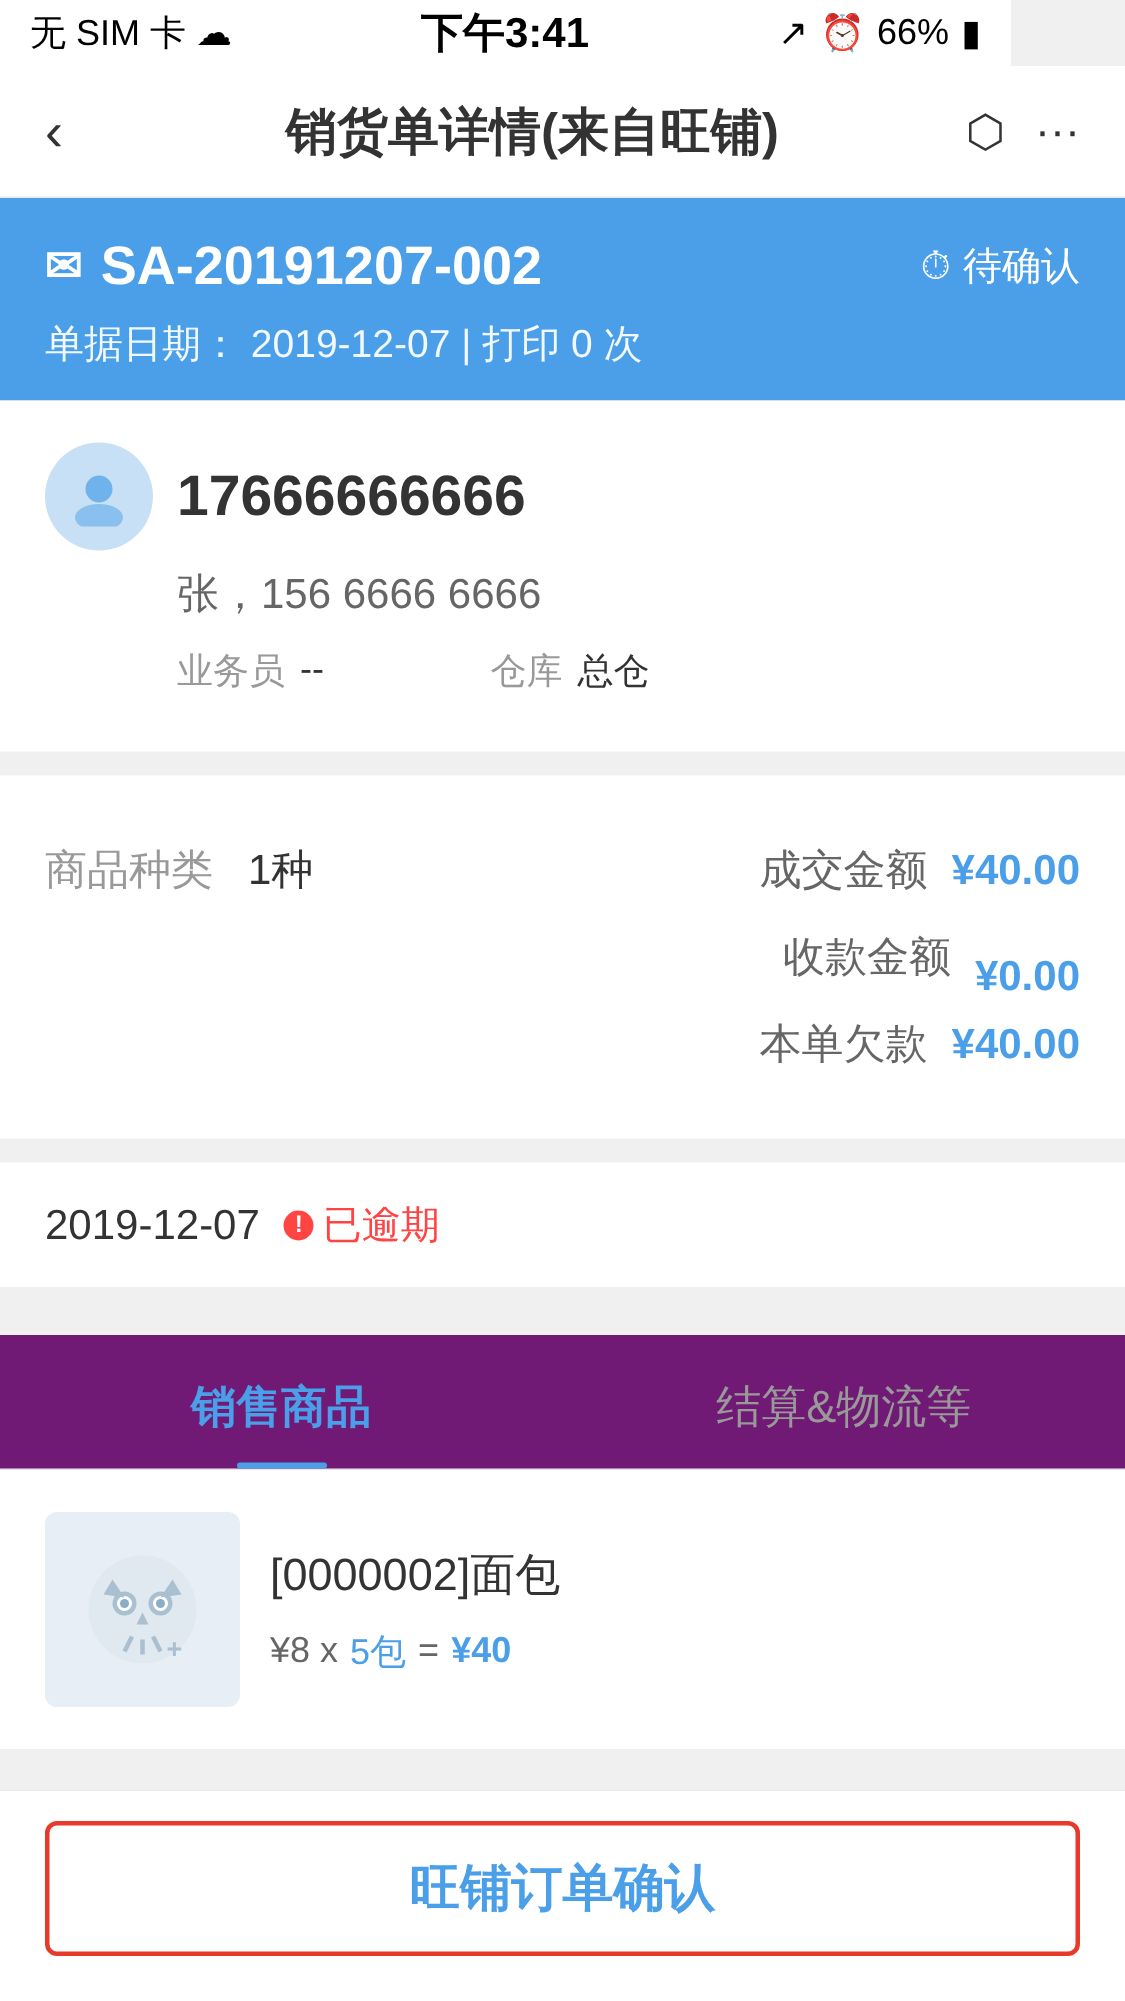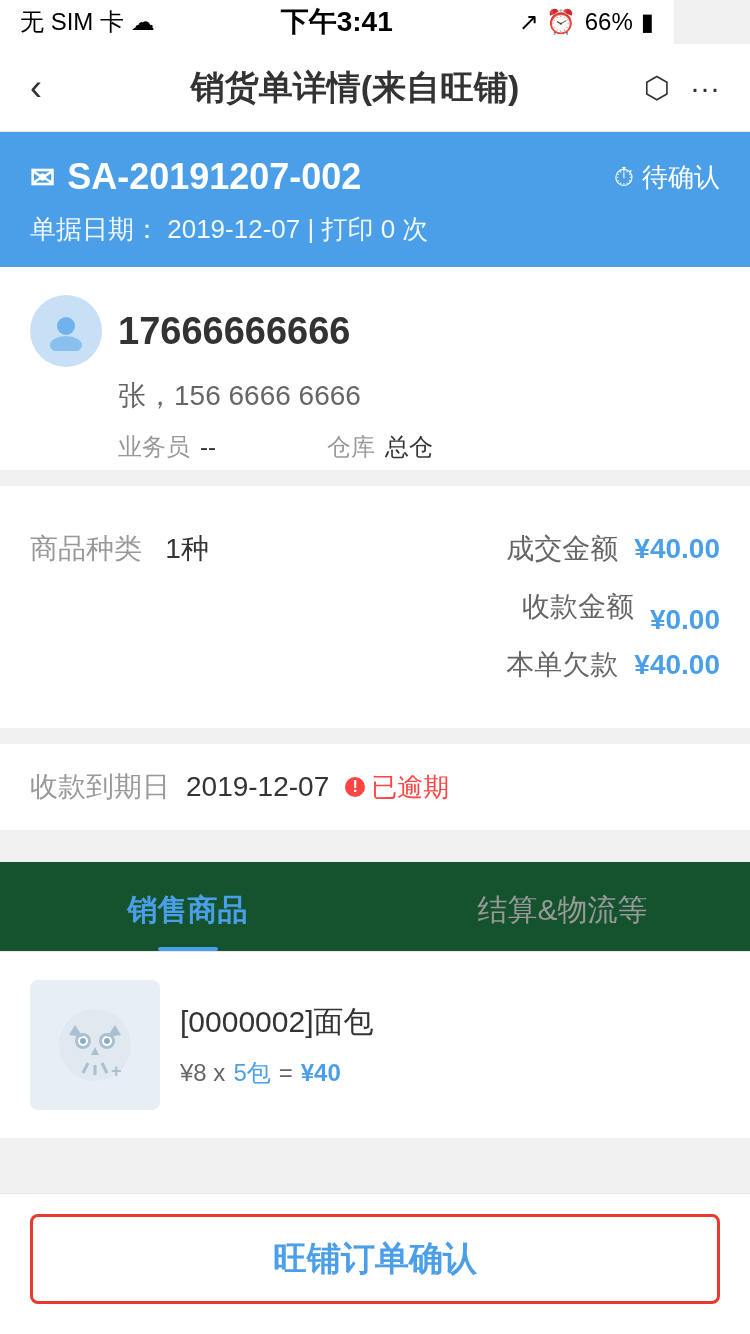--- a/index.html
+++ b/index.html
@@ -97,21 +97,21 @@
       color: #fff;
     }
     .order-date {
       font-size: 26px;
       color: rgba(255,255,255,0.92);
     }
 
     
     .customer-section {
       background: #fff;
-      padding: 28px 30px 7px;
+      padding: 28px 30px 38px;
       margin-bottom: 16px;
     }
     .customer-row {
       display: flex;
       align-items: center;
       gap: 16px;
       margin-bottom: 10px;
     }
     .avatar {
       width: 72px;
@@ -202,21 +202,21 @@
       display: flex;
       align-items: center;
       justify-content: center;
       color: #fff;
       font-size: 16px;
       font-weight: 700;
     }
 
     
     .tabs-section {
-      background: #14532d;
+      background: #701a75;
       border-bottom: 1px solid #e8e8e8;
     }
     .tabs-row {
       display: flex;
       align-items: center;
     }
     .tab-item {
       flex: 1;
       text-align: center;
       padding: 28px 0 20px;
@@ -400,21 +400,20 @@
       <span class="amount-zero">¥0.00</span>
     </div>
     <div class="summary-row">
       <span class="summary-row-label">本单欠款</span>
       <span class="amount-debt">¥40.00</span>
     </div>
   </div>
 </div>
 
 <div class="due-section">
-  <span class="due-label">收款到期日</span>
   <span class="due-date">2019-12-07</span>
   <div class="overdue-badge">
     <div class="overdue-dot">!</div>
     <span>已逾期</span>
   </div>
 </div>
 
 <div class="separator"></div>
 
 <div class="tabs-section">

